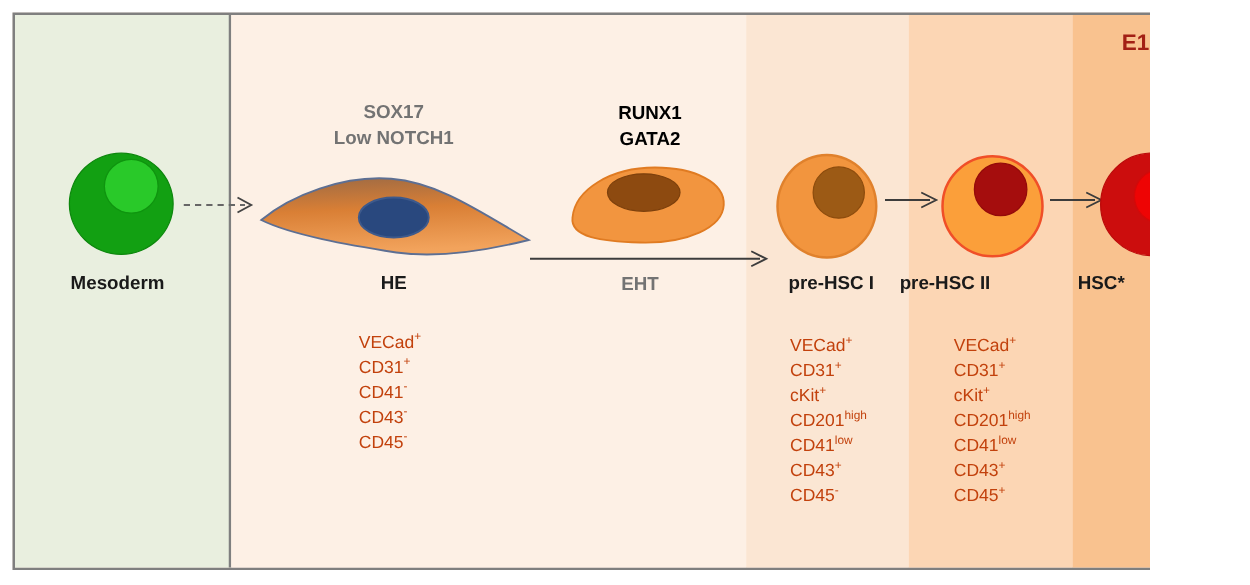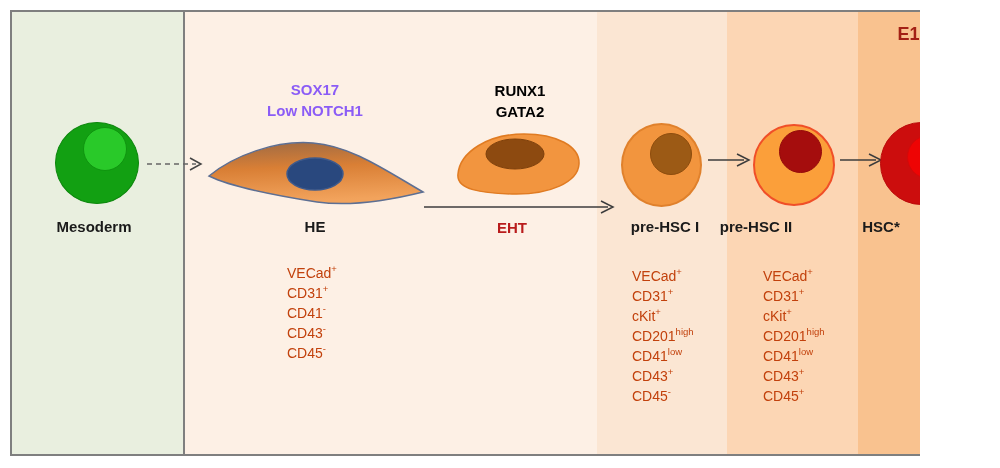--- a/index.html
+++ b/index.html
@@ -34,21 +34,21 @@
   .cell-hsc{left:880px;top:122px;width:83px;height:83px;background:#cc0d0d;border:1px solid #bb0a0a;}
   .nuc-hsc{left:26px;top:12px;width:44px;height:44px;background:#ee0404;border:1px solid #d60808;}
 
   .stage-label{
     position:absolute;font-size:15px;font-weight:bold;color:#1a1a1a;
     text-align:center;top:218px;
   }
   .factor-label{
     position:absolute;font-size:15px;font-weight:bold;line-height:21px;text-align:center;
   }
-  .factor-brown{color:#8b5cf6;}
+  .factor-brown{color:#737373;}
   .factor-red{color:#000000;}
   .embryo-stage{
     position:absolute;left:861px;top:24px;width:120px;text-align:center;
     font-size:18px;font-weight:bold;color:#a32015;
   }
   .markers{
     position:absolute;font-size:14px;color:#c2410c;line-height:20px;
   }
   .markers sup{font-size:9.5px;line-height:0;}
   svg{display:block;}
@@ -125,21 +125,21 @@
     <div>SOX17</div>
     <div>Low NOTCH1</div>
   </div>
   <div class="factor-label factor-red" style="left:450px;top:80px;width:140px">
     <div>RUNX1</div>
     <div>GATA2</div>
   </div>
 
   <div class="stage-label" style="left:24px;width:140px">Mesoderm</div>
   <div class="stage-label" style="left:245px;width:140px">HE</div>
-  <div class="stage-label factor-red" style="left:452px;top:219px;width:120px;color:#b91c1c">EHT</div>
+  <div class="stage-label factor-red" style="left:452px;top:219px;width:120px;color:#737373">EHT</div>
   <div class="stage-label" style="left:595px;width:140px">pre-HSC I</div>
   <div class="stage-label" style="left:686px;width:140px">pre-HSC II</div>
   <div class="stage-label" style="left:811px;width:140px">HSC*</div>
 
   <div class="markers" style="left:287px;top:263px">
       <div><span>VECad</span><sup>+</sup></div>
       <div><span>CD31</span><sup>+</sup></div>
       <div><span>CD41</span><sup>-</sup></div>
       <div><span>CD43</span><sup>-</sup></div>
       <div><span>CD45</span><sup>-</sup></div>

